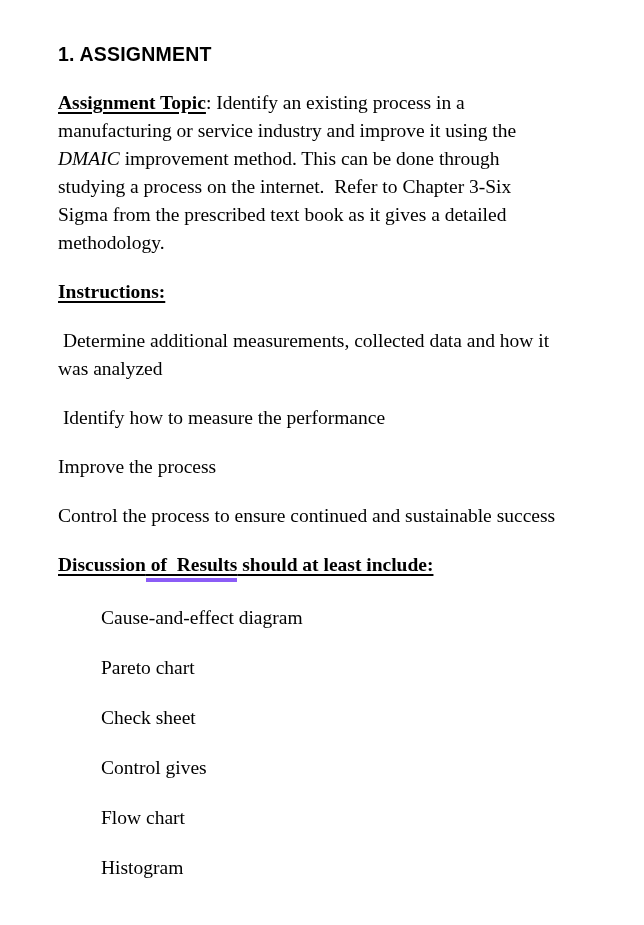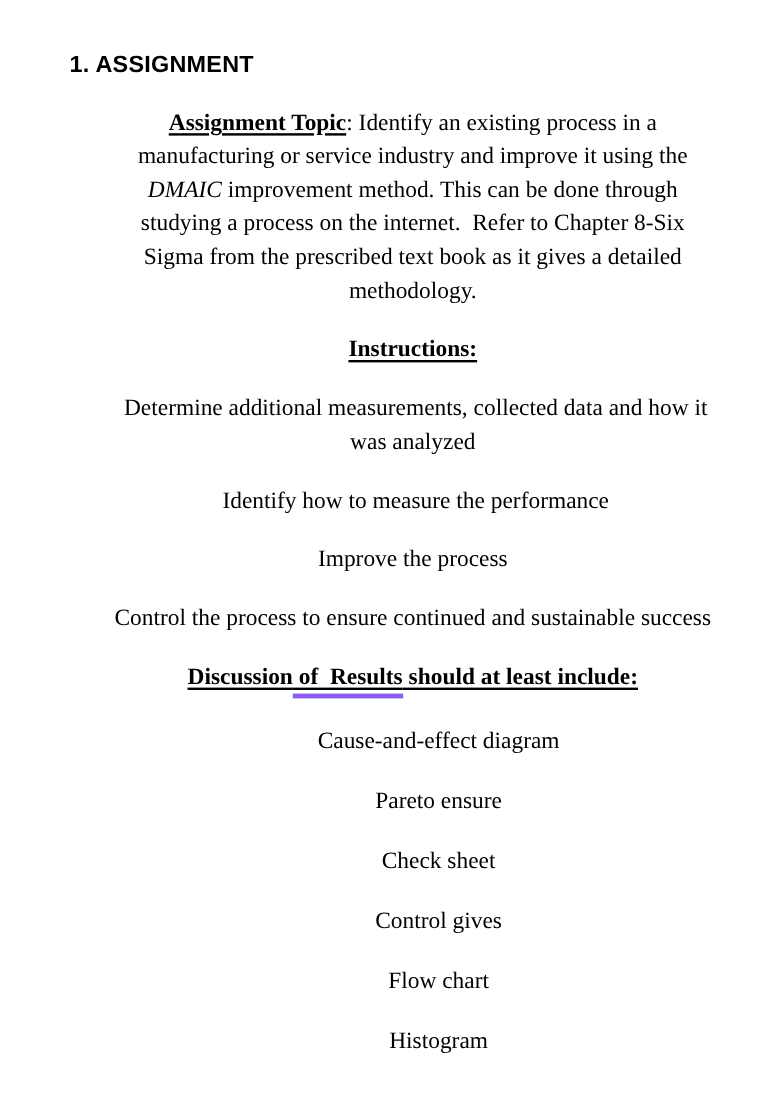--- a/index.html
+++ b/index.html
@@ -29,21 +29,20 @@
     font-family: "Liberation Sans", "DejaVu Sans", sans-serif;
     font-size: 19.5px;
     line-height: 28px;
     font-weight: bold;
     margin: 0 0 21px 0;
     letter-spacing: 0.2px;
   }
   p.body {
     margin: 0 0 21px 0;
     white-space: pre-wrap;
-    text-align: center;
   }
   p.disc-head {
     margin-bottom: 25px;
   }
   p.indent {
     padding-left: 43px;
     margin-bottom: 22px;
   }
   .bu {
     font-weight: bold;
@@ -60,34 +59,34 @@
 </head>
 <body>
 
 <div class="doc">
 
   <h1 class="sect">1. ASSIGNMENT</h1>
 
   <p class="body"><span class="bu">Assignment Topic</span><span>: Identify an existing process in a
 manufacturing or service industry and improve it using the
 </span><i class="ital">DMAIC</i><span> improvement method. This can be done through
-studying a process on the internet.  Refer to Chapter 8-Six
+studying a process on the internet.  Refer to Chapter 3-Six
 Sigma from the prescribed text book as it gives a detailed
 methodology.</span></p>
 
   <p class="body"><span class="bu">Instructions:</span></p>
 
   <p class="body"> Determine additional measurements, collected data and how it
 was analyzed</p>
   <p class="body"> Identify how to measure the performance</p>
   <p class="body">Improve the process</p>
   <p class="body">Control the process to ensure continued and sustainable success</p>
 
   <p class="body disc-head"><span class="bu">Discussion</span><span class="bu navy-dbl"> of  Results</span><span class="bu"> should at least include:</span></p>
 
   <p class="body indent">Cause-and-effect diagram</p>
-  <p class="body indent">Pareto ensure</p>
+  <p class="body indent">Pareto chart</p>
   <p class="body indent">Check sheet</p>
   <p class="body indent">Control gives</p>
   <p class="body indent">Flow chart</p>
   <p class="body indent">Histogram</p>
 
 </div>
 
 </body></html>

